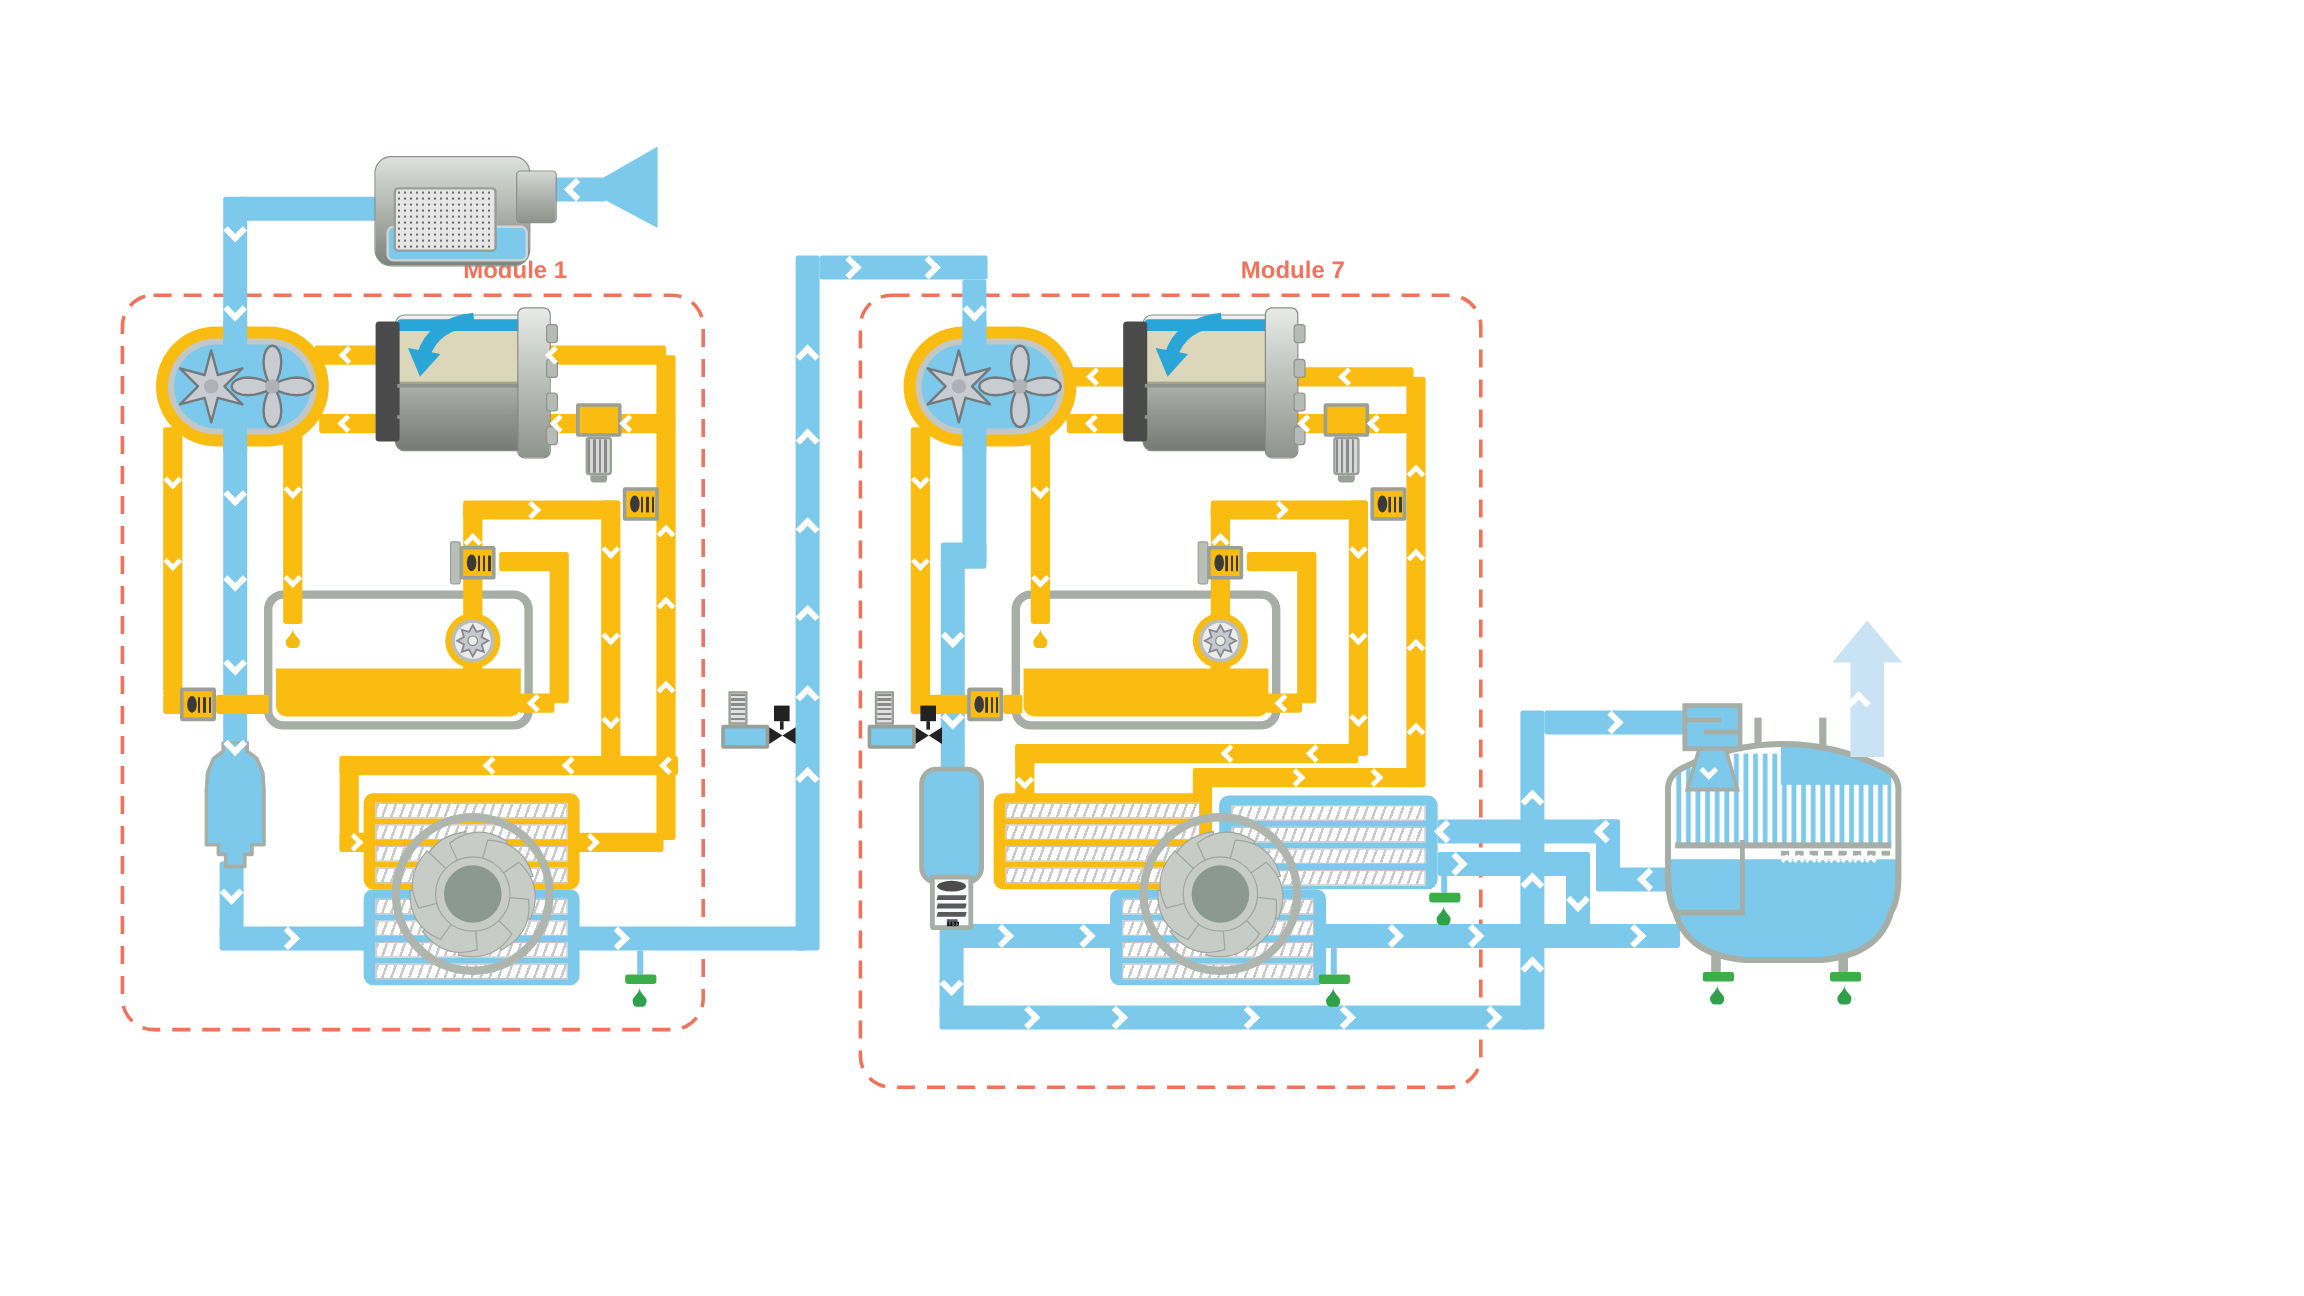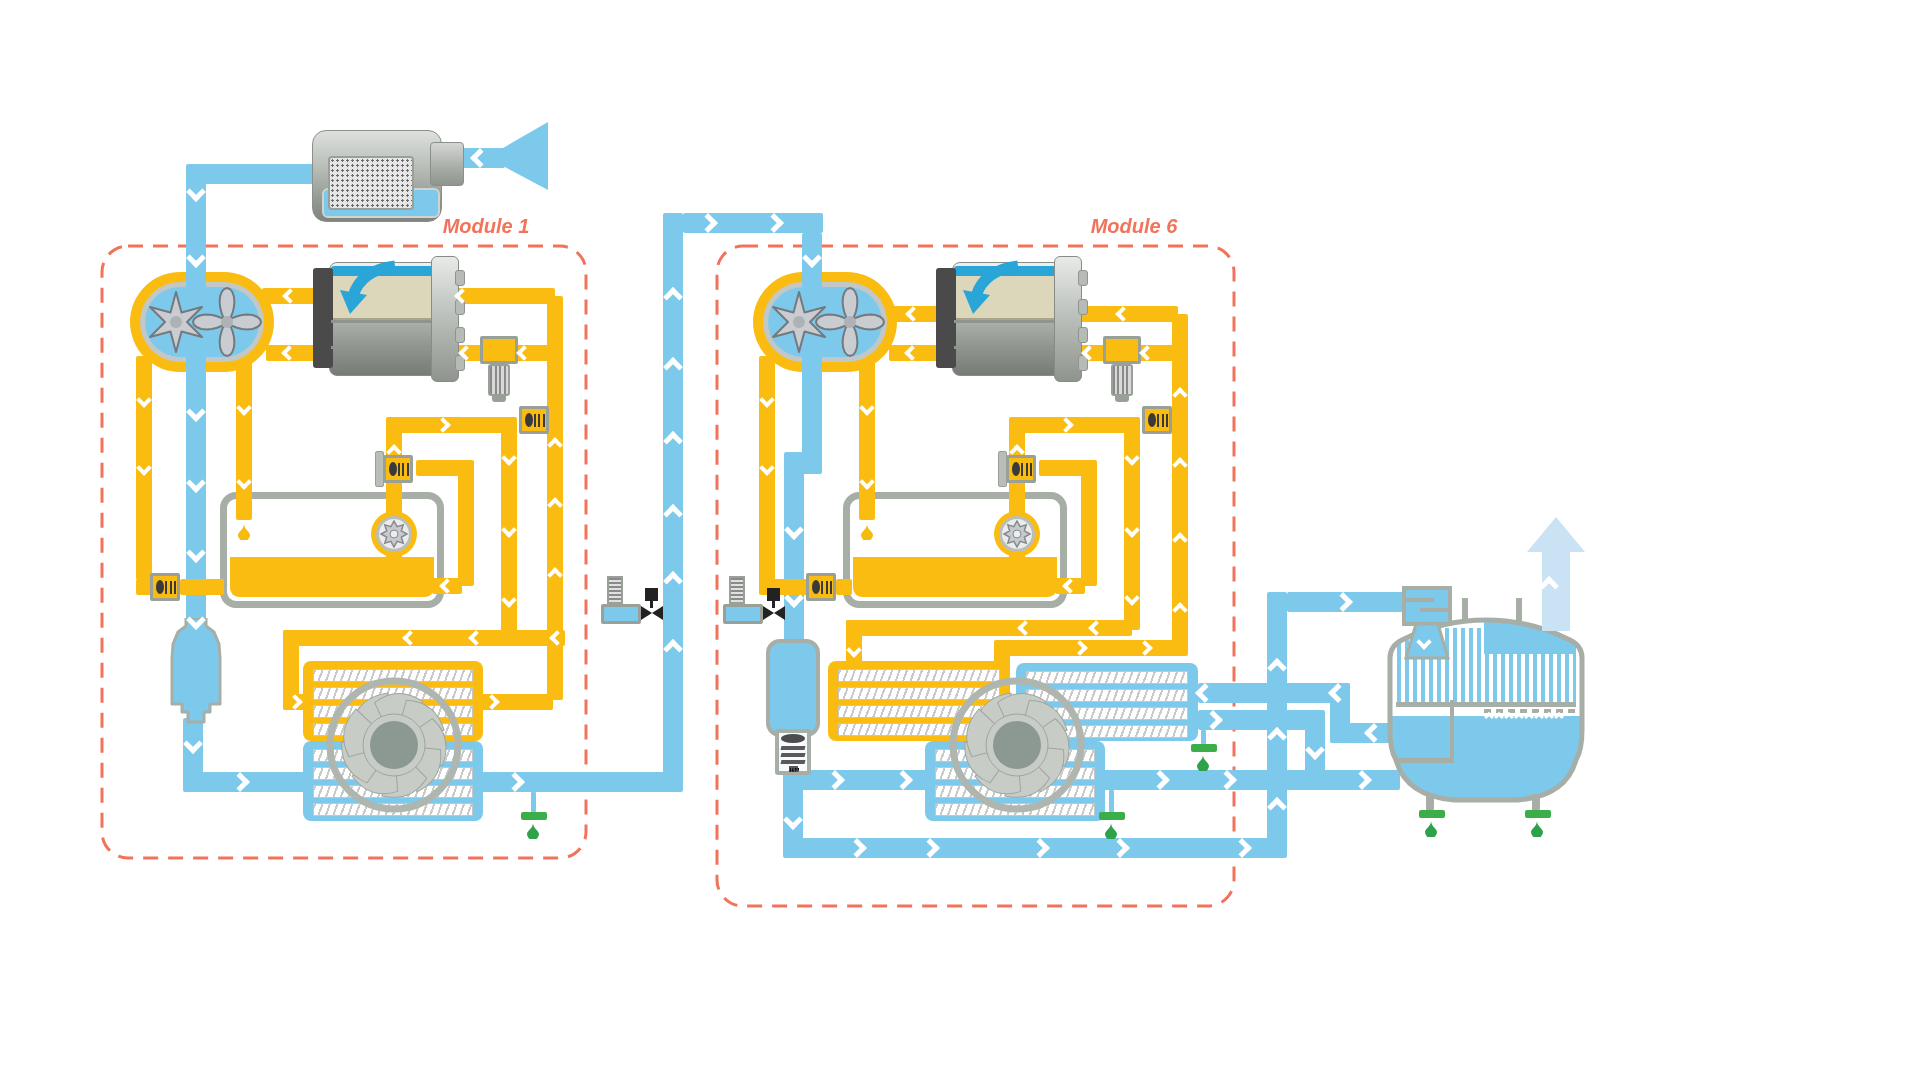--- a/index.html
+++ b/index.html
@@ -6,21 +6,21 @@
   body{width:1920px;height:1080px;overflow:hidden;font-family:"Liberation Sans",sans-serif}
   #stage{position:relative;width:1920px;height:1080px;background:#fff}
   #stage *{position:absolute;box-sizing:border-box}
   .pipe{border-radius:2px}
   .pb{background:#7CC9EC}
   .py{background:#FBBC12}
   .chvL{width:14px;height:14px;border-top:5px solid #fff;border-right:5px solid #fff}
   .chvS{width:11px;height:11px;border-top:4px solid #fff;border-right:4px solid #fff}
   .chvX{width:7px;height:7px;border-top:3px solid #fff;border-right:3px solid #fff}
   .mbox{pointer-events:none}
-  .mlabel{font-style:italic;font-weight:bold;font-size:20px;color:#F2735B;width:200px;text-align:center}
+  .mlabel{font-weight:bold;font-size:20px;color:#F2735B;width:200px;text-align:left}
   #l1{left:386px;top:215px}
   #l2{left:1034px;top:215px}
   .tank{background:#fff;border:7px solid #A6AEA6;border-radius:16px}
   .oil{left:3px;right:3px;bottom:4px;height:40px;background:#FBBC12;border-radius:0 0 9px 9px}
   .cooler{border-radius:8px}
   .fin{left:10px;height:13px;background:#fff;border:1px solid #C6C6C6;
        background-image:repeating-linear-gradient(110deg,#C9C9C9 0 2px,transparent 2px 7px)}
   .instr{width:30px;height:28px;background:#FBBC12;border:3px solid #98A098;border-radius:2px}
   .instr i{display:block;position:absolute;left:3px;top:4px;width:8px;height:14px;background:#3a3a3a;border-radius:50%}
   .instr b{display:block;position:absolute;left:12px;top:5px;width:12px;height:13px;
@@ -57,21 +57,21 @@
   .motCap{border-radius:6px;border:1px solid #878C87;background:linear-gradient(180deg,#E8EAE8,#B9BEB9 50%,#8F948F)}
   .motLug{background:#B6BBB5;border:1px solid #8f948f;border-radius:3px}
   .motBlu{background:#2AA5D8;border-radius:3px 3px 0 0}
   .motBei{background:#DCD6BA;border-bottom:2px solid #a9a48c}
 </style>
 </head>
 <body>
 
 <div id="stage">
   <div class="mlabel" id="l1" style="color: rgb(242, 115, 91);">Module 1</div>
-  <div class="mlabel" id="l2" style="color: rgb(242, 115, 91);">Module 6</div>
+  <div class="mlabel" id="l2" style="color: rgb(242, 115, 91);">Module 7</div>
 <div class="mbox" style="left: 98px; top: 242px; width: 492px; height: 620px;">
       <svg width="492" height="620">
         <rect x="4" y="4" width="484" height="612" rx="26" fill="none" stroke="#F2735B" stroke-width="3" stroke-dasharray="15 10"></rect>
       </svg>
     </div>
     <div class="mbox" style="left: 713px; top: 242px; width: 525px; height: 668px;">
       <svg width="525" height="668">
         <rect x="4" y="4" width="517" height="660" rx="26" fill="none" stroke="#F2735B" stroke-width="3" stroke-dasharray="15 10"></rect>
       </svg>
     </div>

